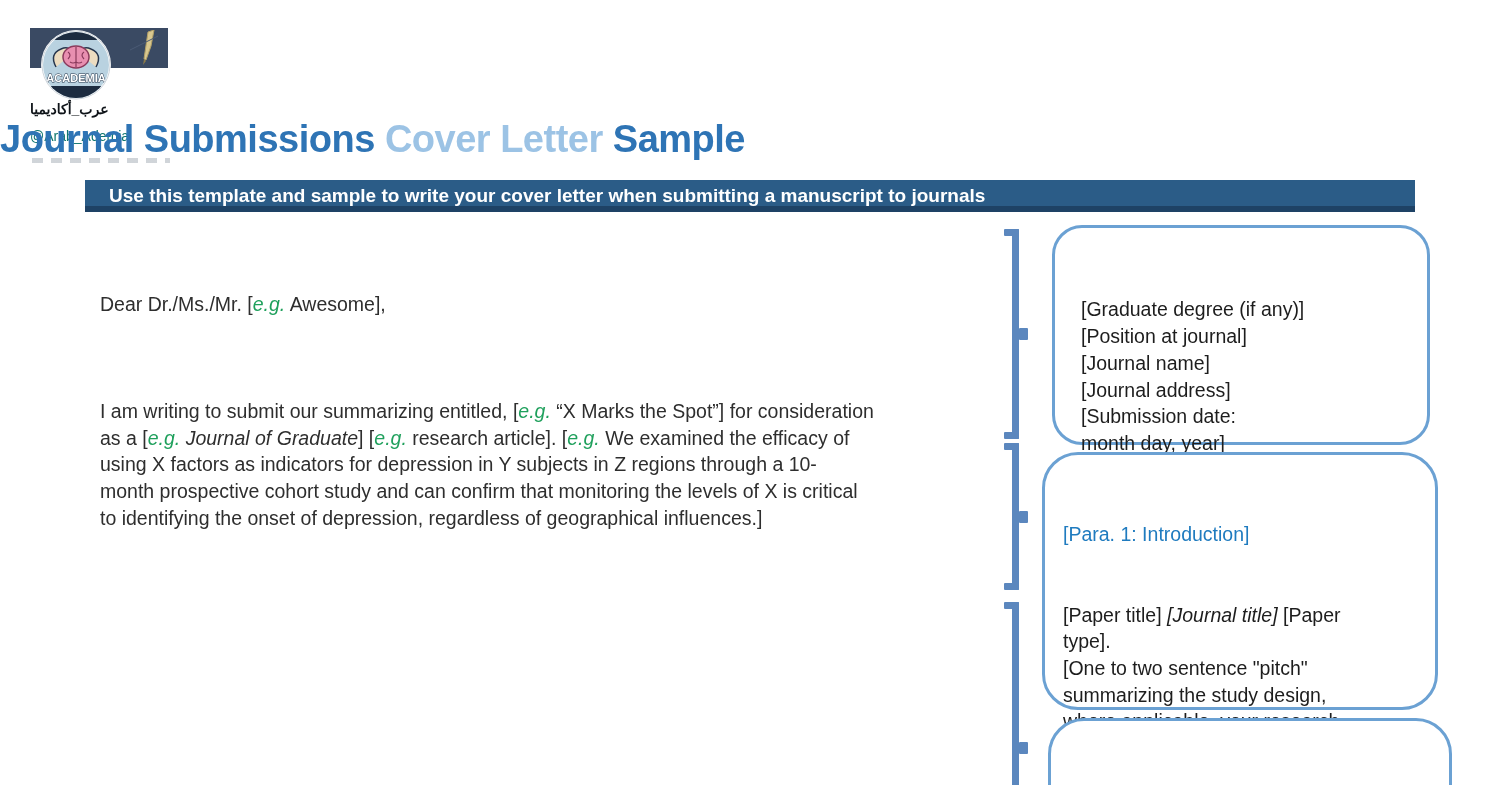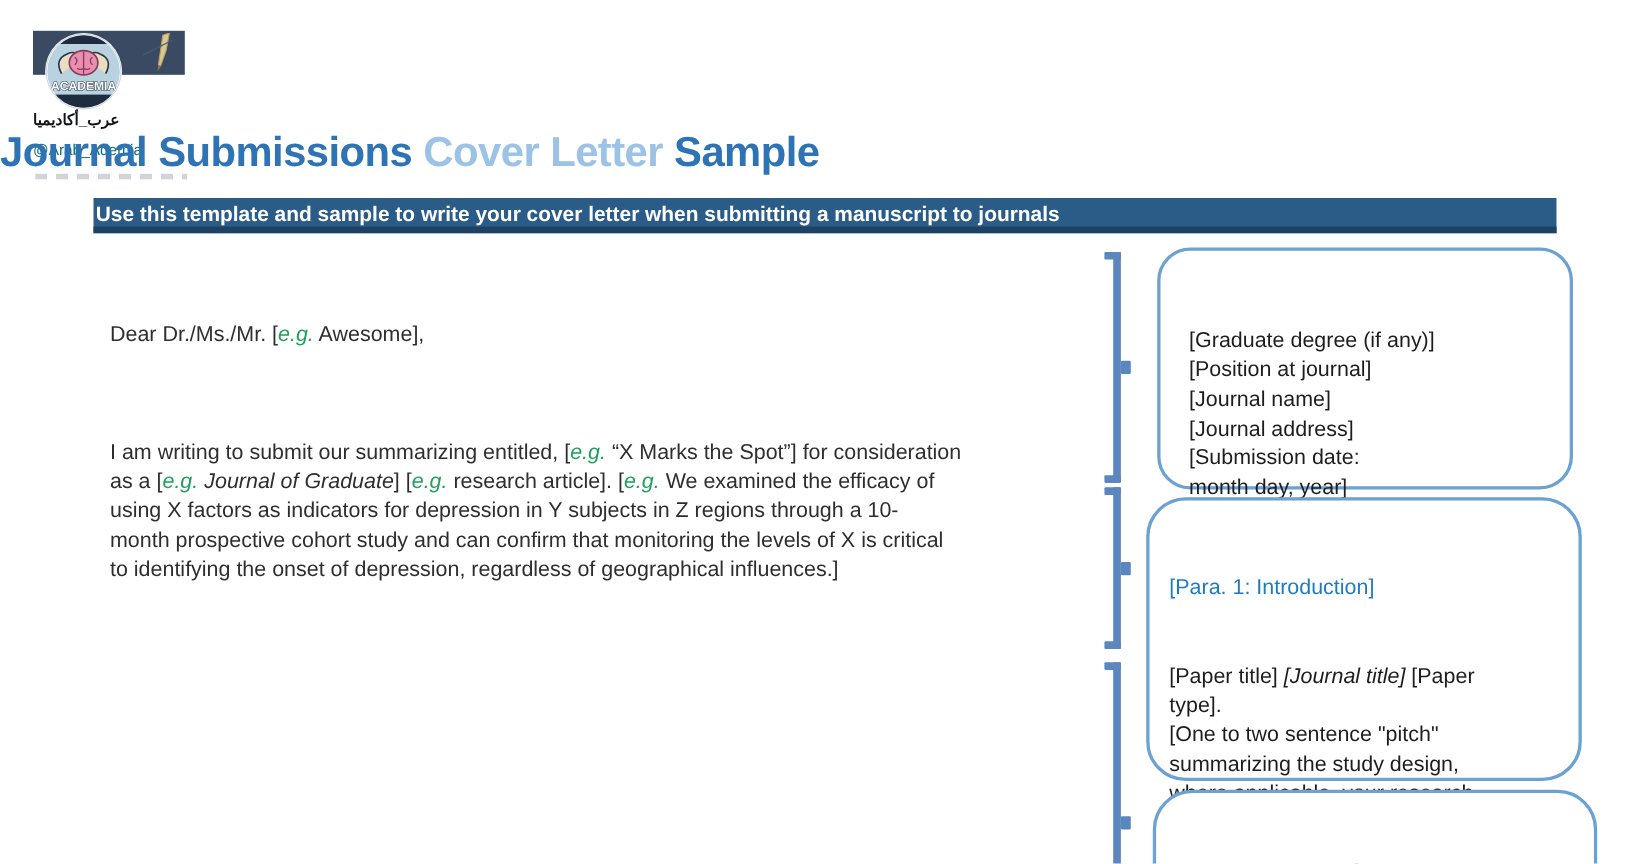--- a/index.html
+++ b/index.html
@@ -44,21 +44,21 @@
     position:absolute;left:0;top:118px;width:1500px;
     font-size:38px;font-weight:bold;letter-spacing:-0.5px;
   }
   .t-dark{color:var(--title-blue);}
   .t-light{color:var(--title-lightblue);}
   
   .ribbon{
     position:absolute;left:85px;top:180px;width:1330px;height:32px;
     background:var(--ribbon-bg);border-bottom:6px solid var(--ribbon-edge);
     color:#ffffff;font-weight:bold;font-size:19px;line-height:32px;
-    padding-left:2px;box-sizing:border-box;
+    padding-left:24px;box-sizing:border-box;
   }
   
   .letter{
     position:absolute;left:100px;top:237px;width:930px;
     font-size:19.5px;line-height:26.8px;white-space:pre-wrap;
   }
   .letter .block{margin:0 0 26.8px 0;}
   .seg-eg{color:var(--eg-green);font-style:italic;text-align:right;}
   .seg-italic{font-style:italic;}
   

